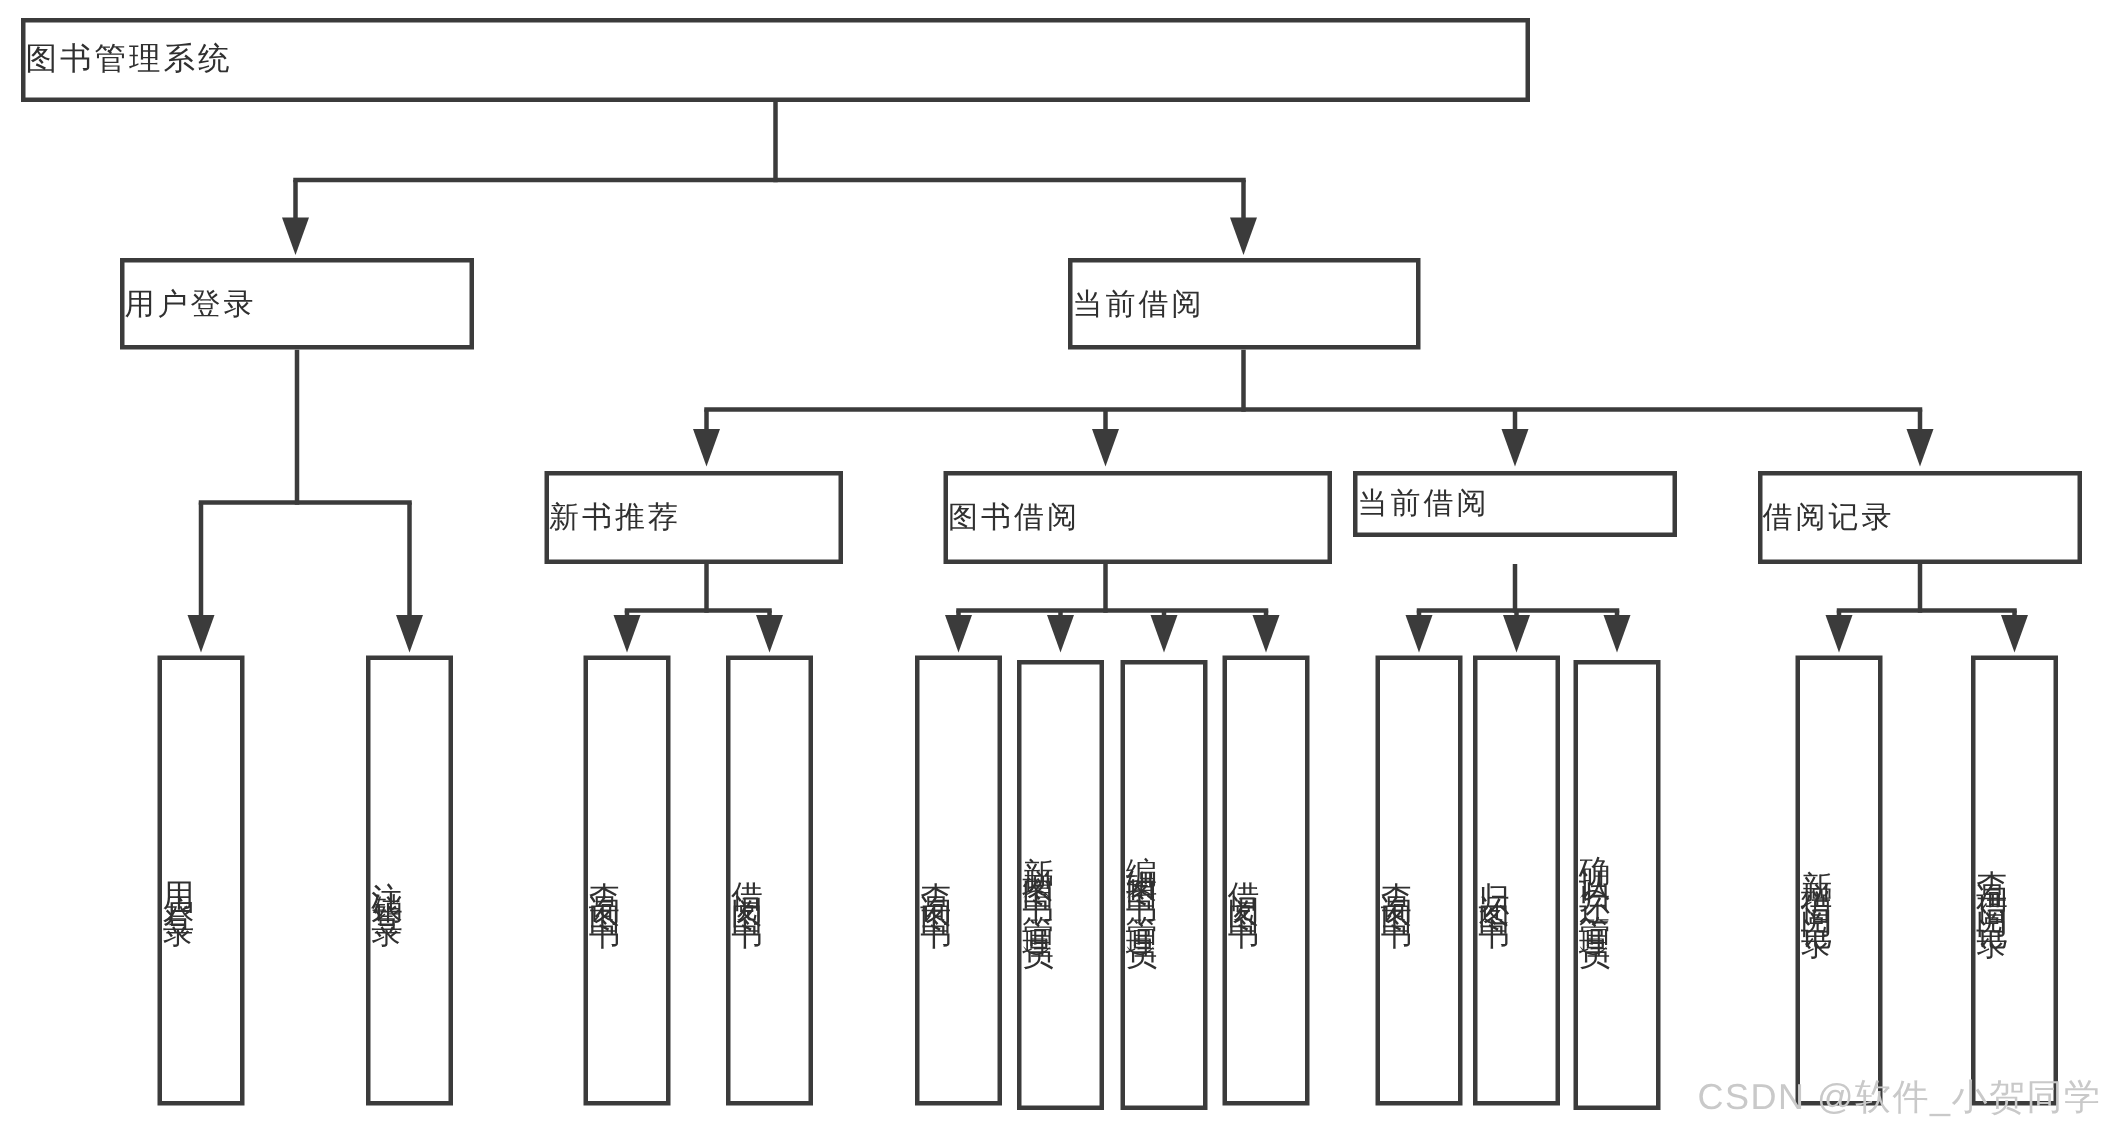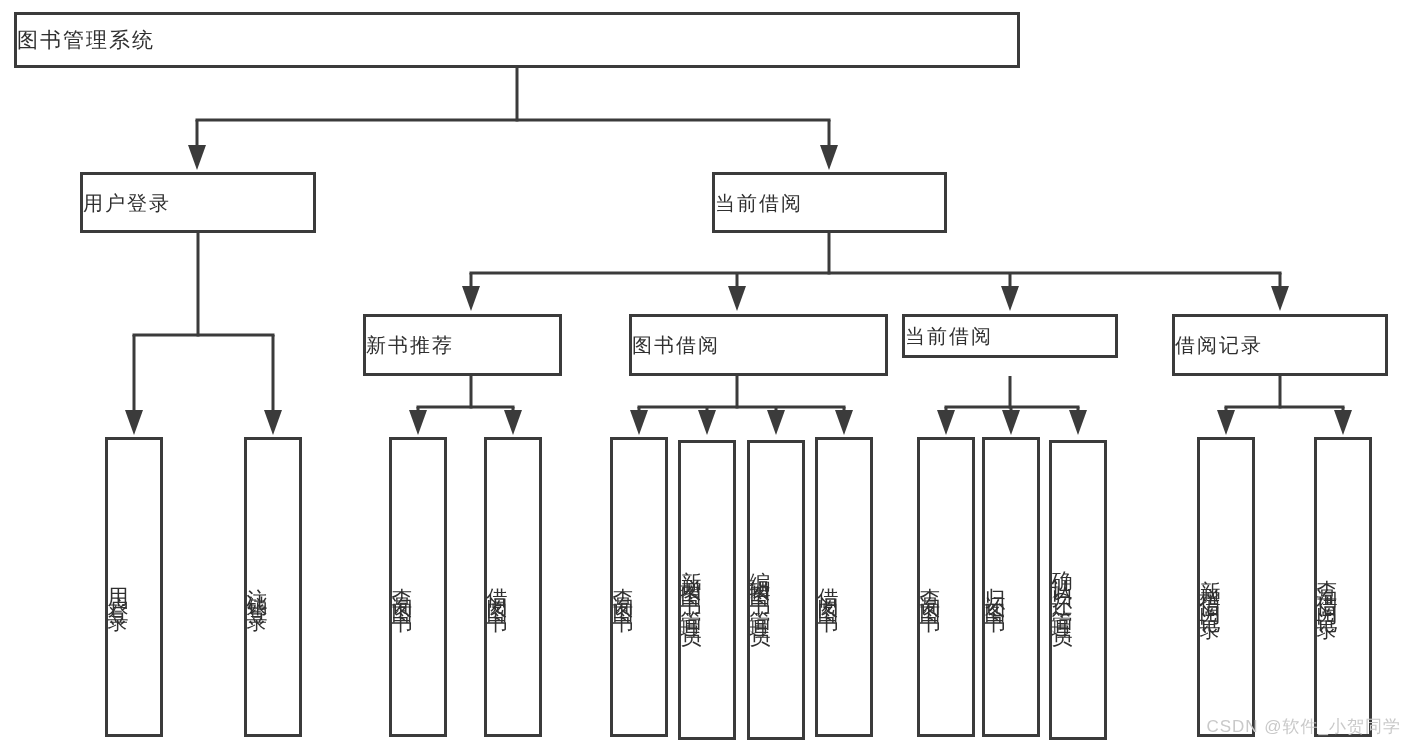--- a/index.html
+++ b/index.html
@@ -34,21 +34,21 @@
     letter-spacing:8px;
     line-height:1;
     white-space:nowrap;
   }
   .root-box .lbl{font-size:21px;}
   .watermark{
     position:absolute;
     right:4px;
     top:715px;
     z-index:3;
-    font-size:17px;
+    font-size:24px;
     color:#c9c9c9;
     letter-spacing:1px;
     white-space:nowrap;
   }
 </style>
 </head>
 <body>
 
 <div class="stage">
 

